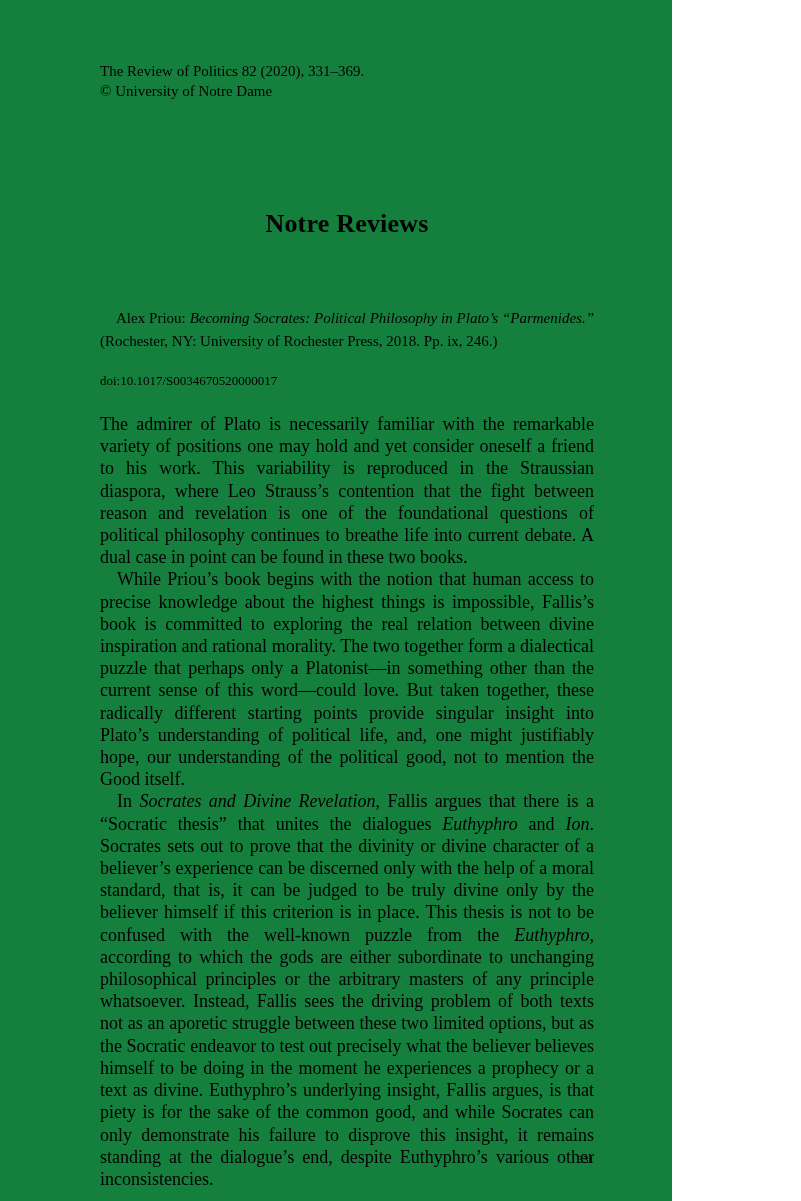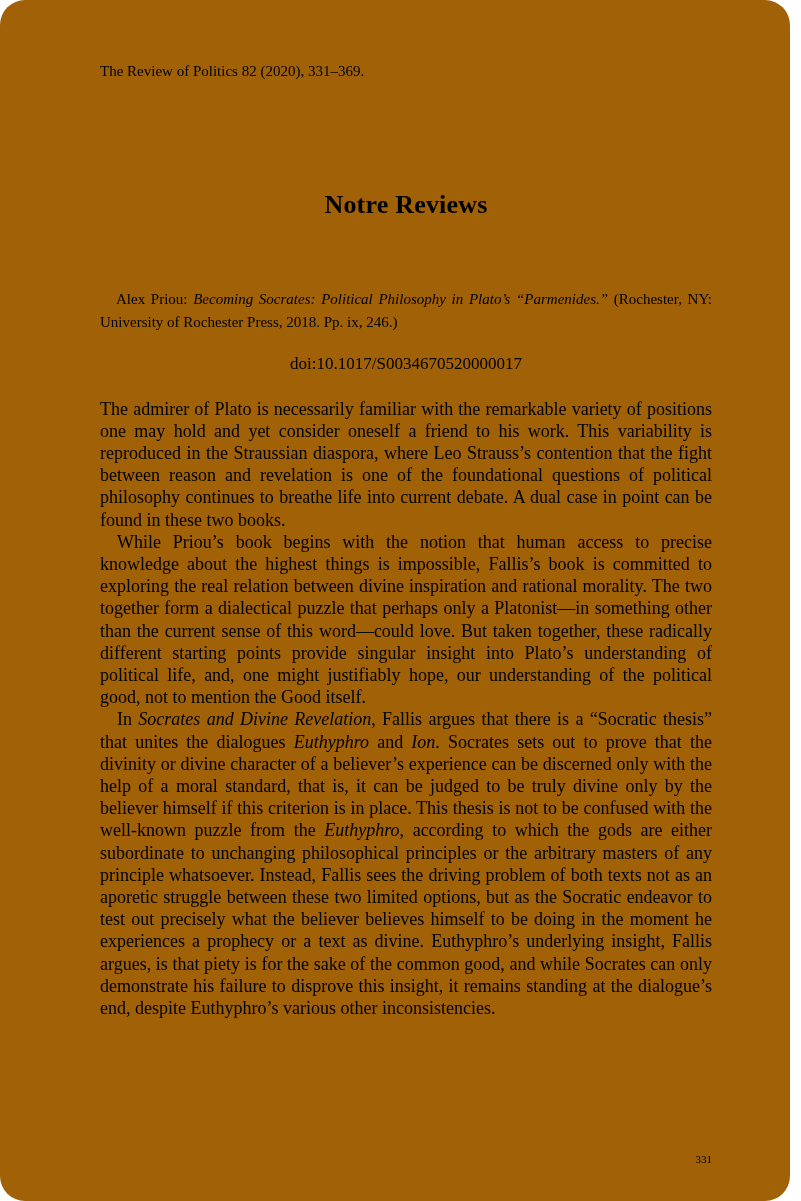--- a/index.html
+++ b/index.html
@@ -2,29 +2,28 @@
 <html><head>
 <meta charset="utf-8">
 <style>
   html, body {
     margin: 0;
     padding: 0;
     background: #ffffff;
   }
   .page {
     position: relative;
-    width: 790px;
+    width: 672px;
     height: 1201px;
     box-sizing: border-box;
-    background: #a16207;
+    background: #15803d;
     color: #000000;
     font-family: "Liberation Serif", serif;
     padding: 62px 78px 0 100px;
     overflow: hidden;
-    border-radius: 25px;
   }
   .header-block {
     font-size: 15px;
     line-height: 19.5px;
   }
   .section-title {
     font-size: 26px;
     font-weight: bold;
     text-align: center;
     margin: 108px 0 0 0;
@@ -34,23 +33,22 @@
     margin-top: 68px;
   }
   .citation {
     font-size: 15px;
     line-height: 23px;
     text-align: justify;
     text-indent: 16px;
     margin: 0 0 14px 0;
   }
   .doi-line {
-    font-size: 17px;
+    font-size: 13px;
     margin-top: 20px;
-    text-align: center;
   }
   .body-text {
     margin-top: 24px;
     font-size: 18px;
     line-height: 22.2px;
     text-align: justify;
   }
   .body-text p {
     margin: 0;
   }
@@ -67,20 +65,21 @@
     font-size: 11px;
   }
 </style>
 </head>
 <body>
 
 <div class="page">
 
   <header class="header-block">
     <div>The Review of Politics 82 (2020), 331–369.</div>
+    <div>© University of Notre Dame</div>
   </header>
 
   <h1 class="section-title">Notre Reviews</h1>
 
   <div class="citations">
     <div class="citation"><span>Alex Priou: </span><span class="it">Becoming Socrates: Political Philosophy in Plato’s “Parmenides.”</span><span> (Rochester, NY: University of Rochester Press, 2018. Pp. ix, 246.)</span></div>
   </div>
 
   <div class="doi-line">doi:10.1017/S0034670520000017</div>
 

